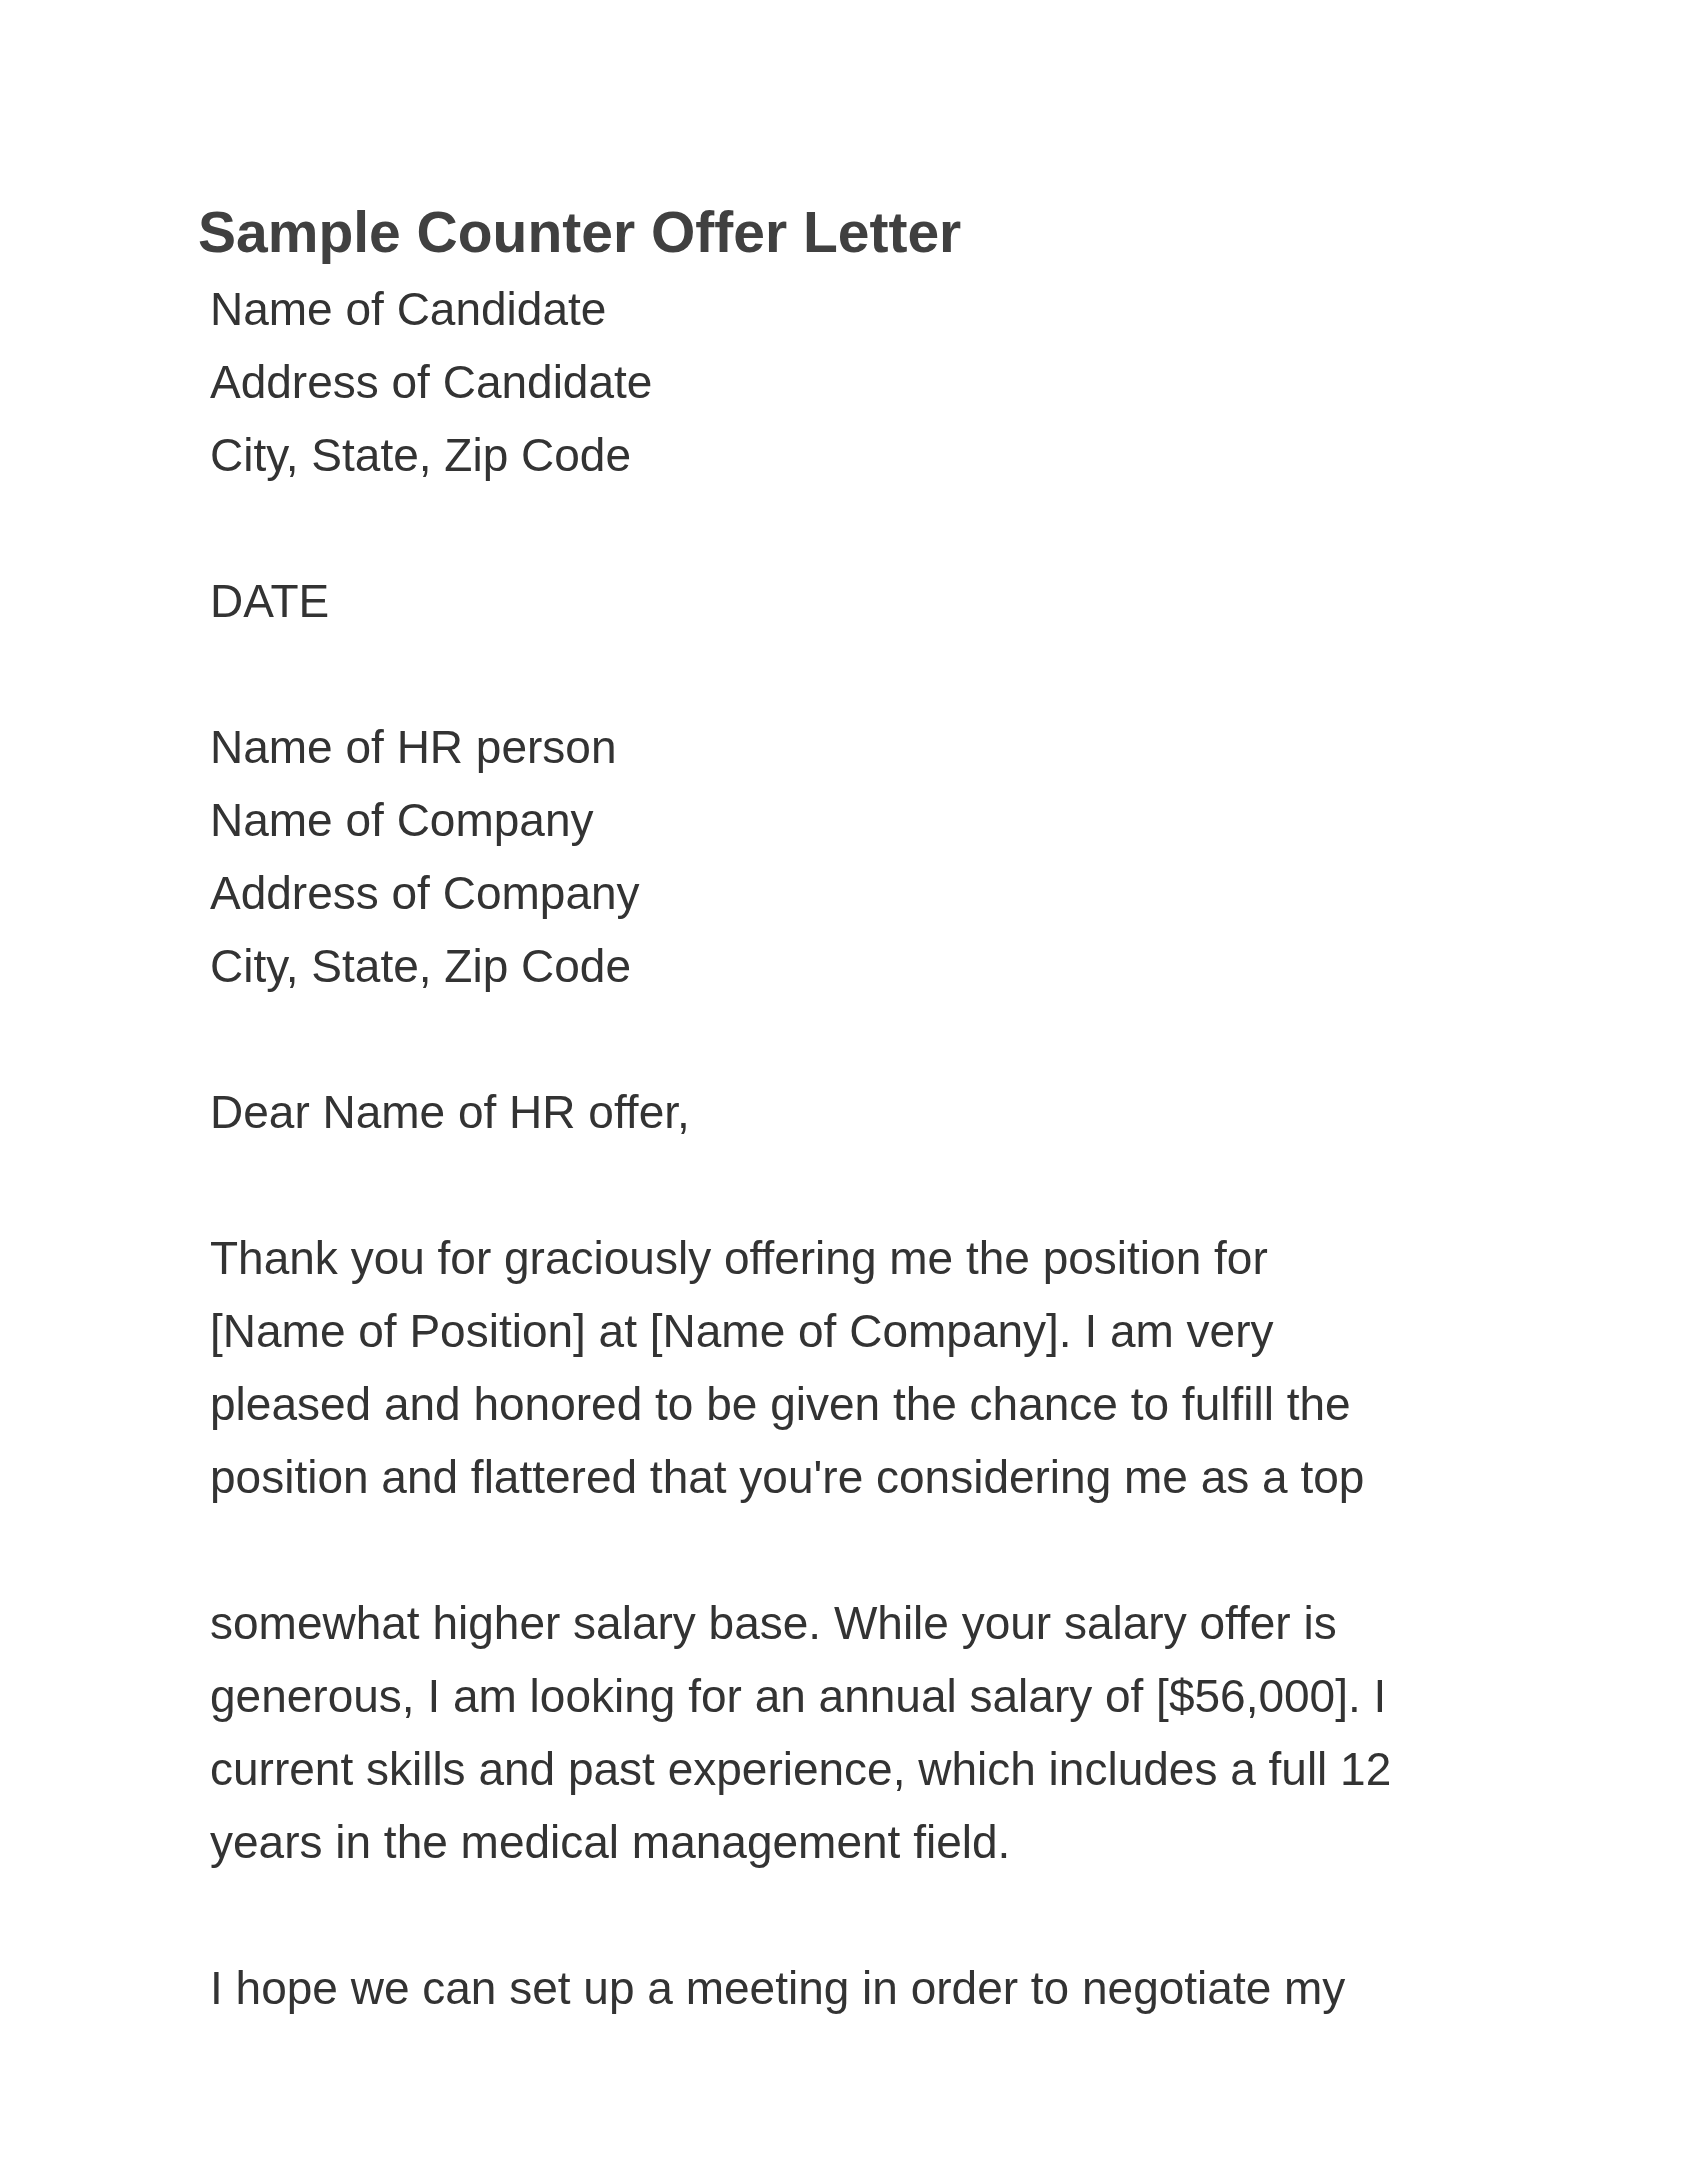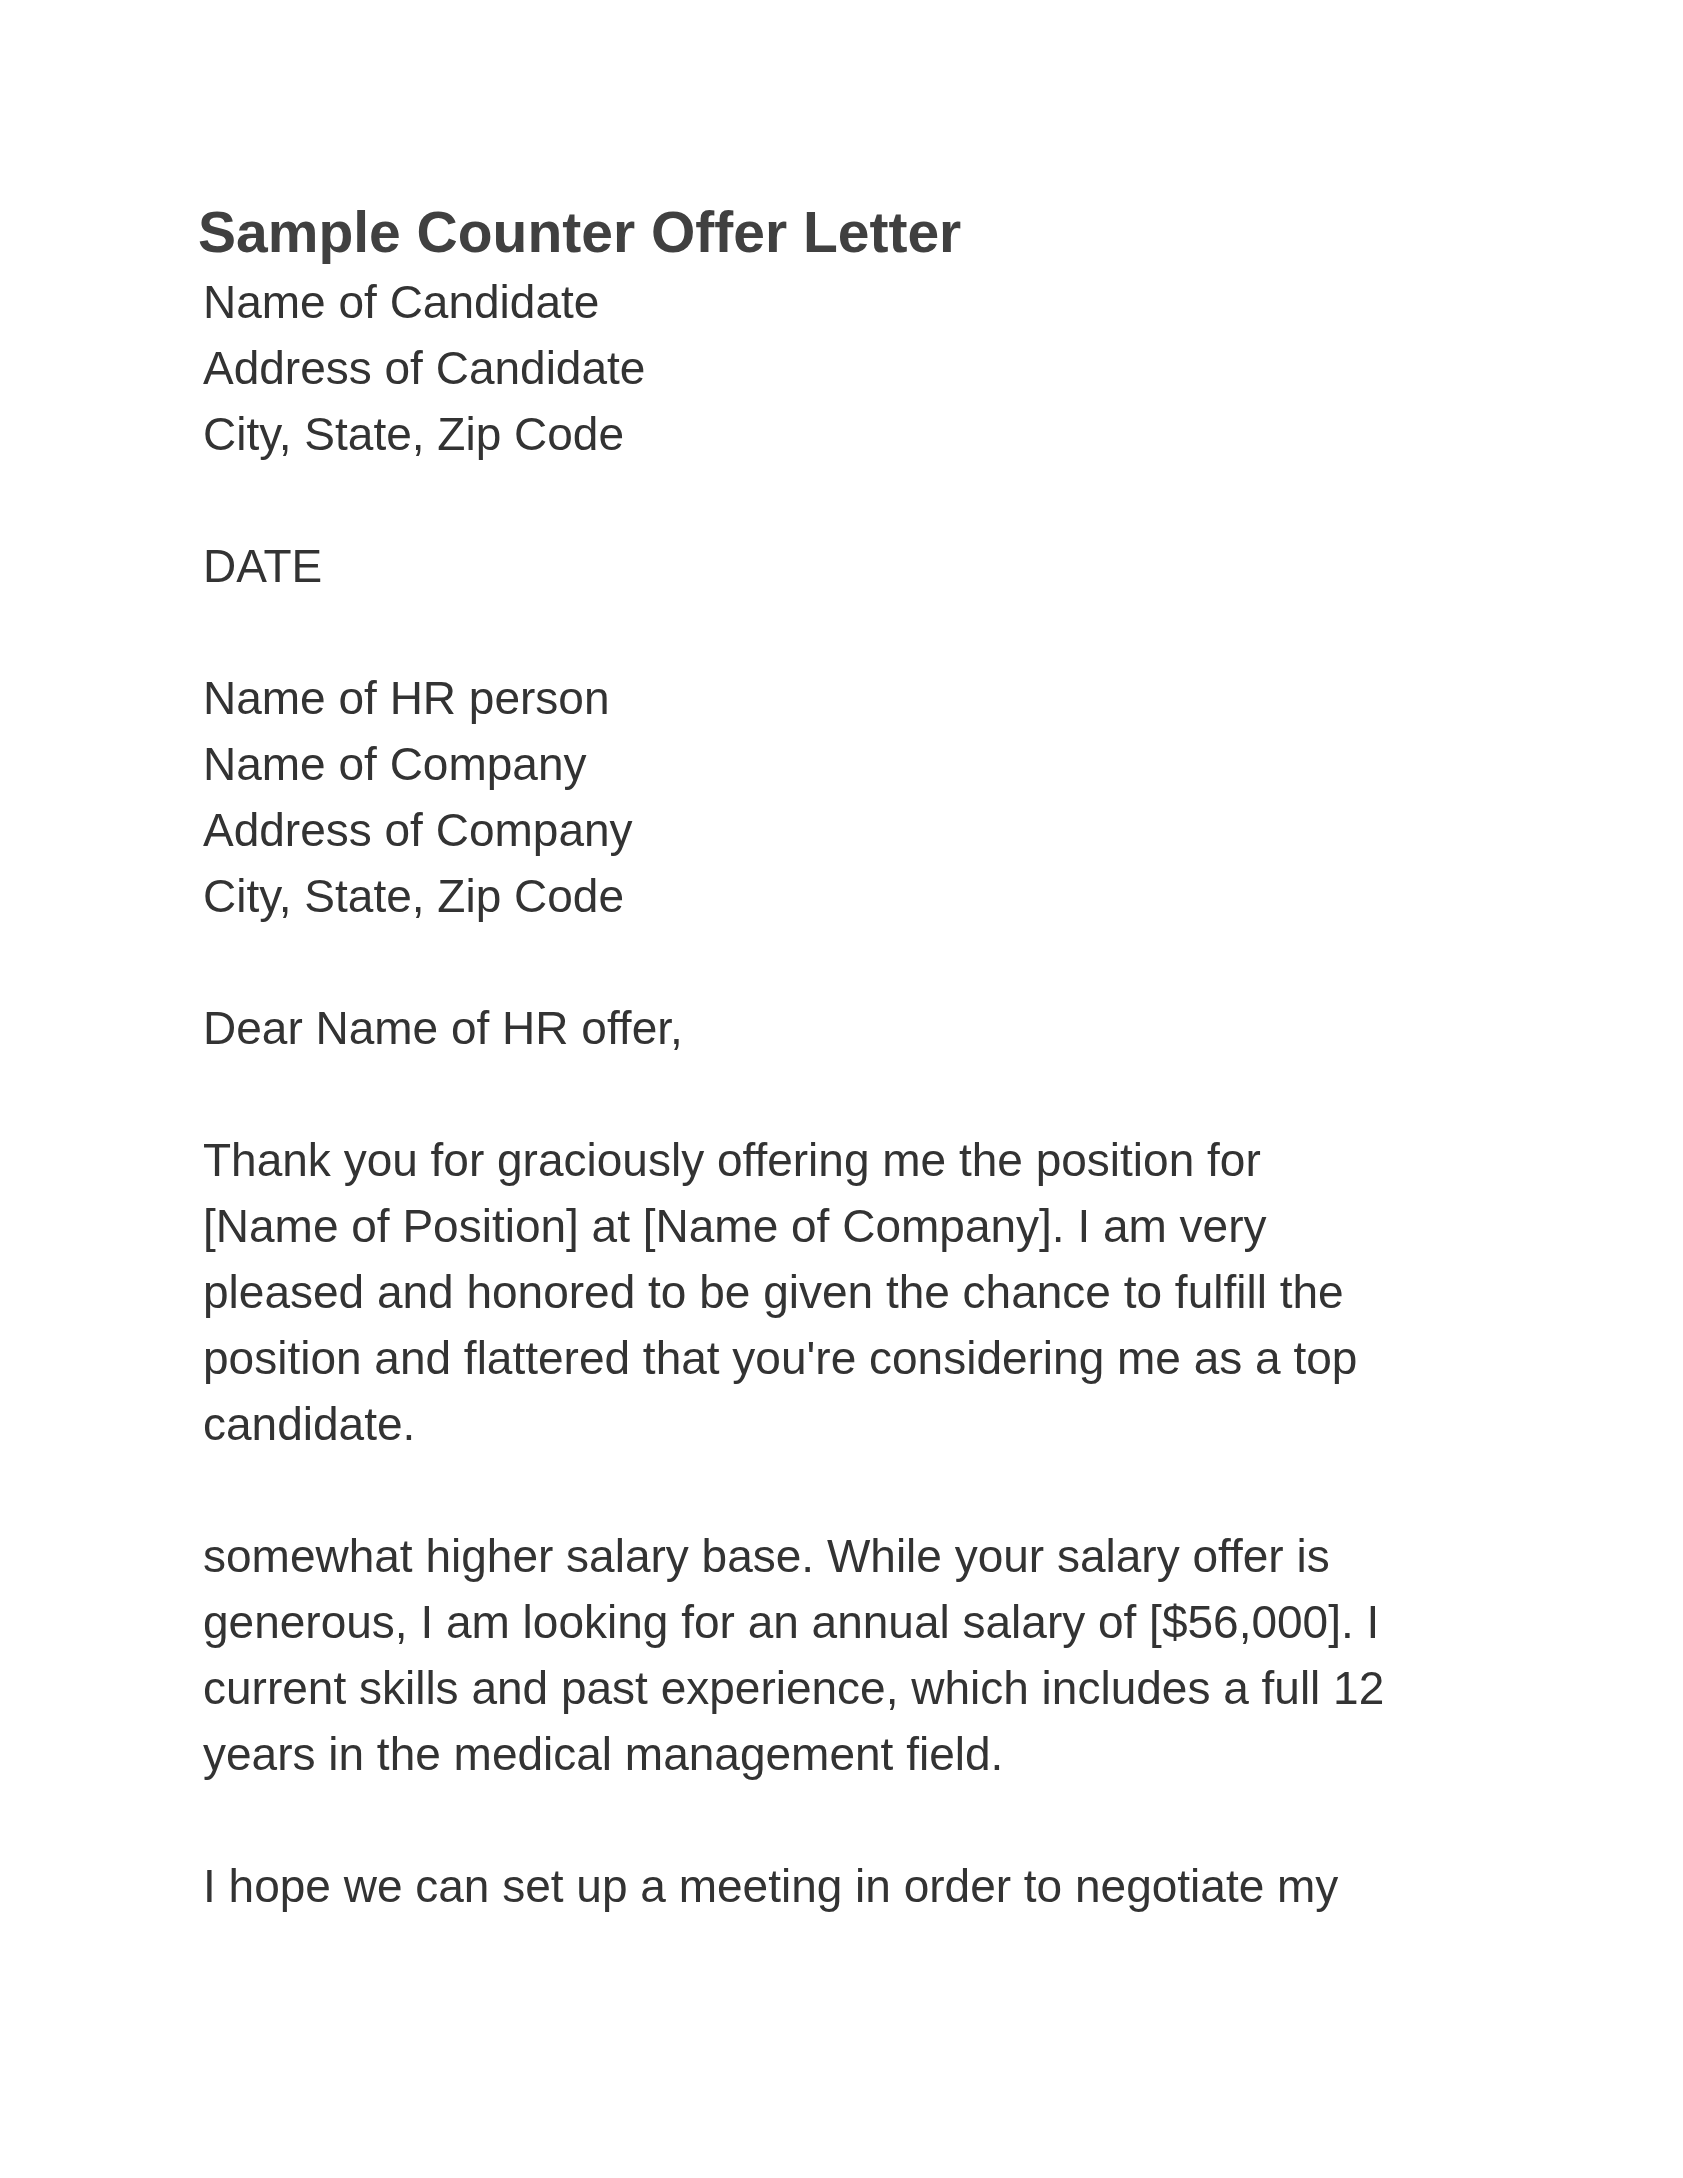--- a/index.html
+++ b/index.html
@@ -19,21 +19,21 @@
     line-height: 69px;
     color: #404040;
     margin: 0;
     height: 69px;
   }
   .line {
     font-size: 46px;
     line-height: 61px;
     height: 61px;
     white-space: nowrap;
-    margin: 5px;
+    margin: 12px;
   }
   .blank { height: 61px; }
   .para { margin: 0; }
 </style>
 </head>
 <body>
 
 <div class="page">
   <div class="content">
     <h1 class="title">Sample Counter Offer Letter</h1>
@@ -61,21 +61,20 @@
 
     <div class="line">Dear Name of HR offer,</div>
 
     <div class="blank"></div>
 
     <div class="para">
       <div class="line">Thank you for graciously offering me the position for</div>
       <div class="line">[Name of Position] at [Name of Company]. I am very</div>
       <div class="line">pleased and honored to be given the chance to fulfill the</div>
       <div class="line">position and flattered that you're considering me as a top</div>
-      <div class="line">candidate.</div>
     </div>
 
     <div class="blank"></div>
 
     <div class="para">
       <div class="line">somewhat higher salary base. While your salary offer is</div>
       <div class="line">generous, I am looking for an annual salary of [$56,000]. I</div>
       <div class="line">current skills and past experience, which includes a full 12</div>
       <div class="line">years in the medical management field.</div>
     </div>

